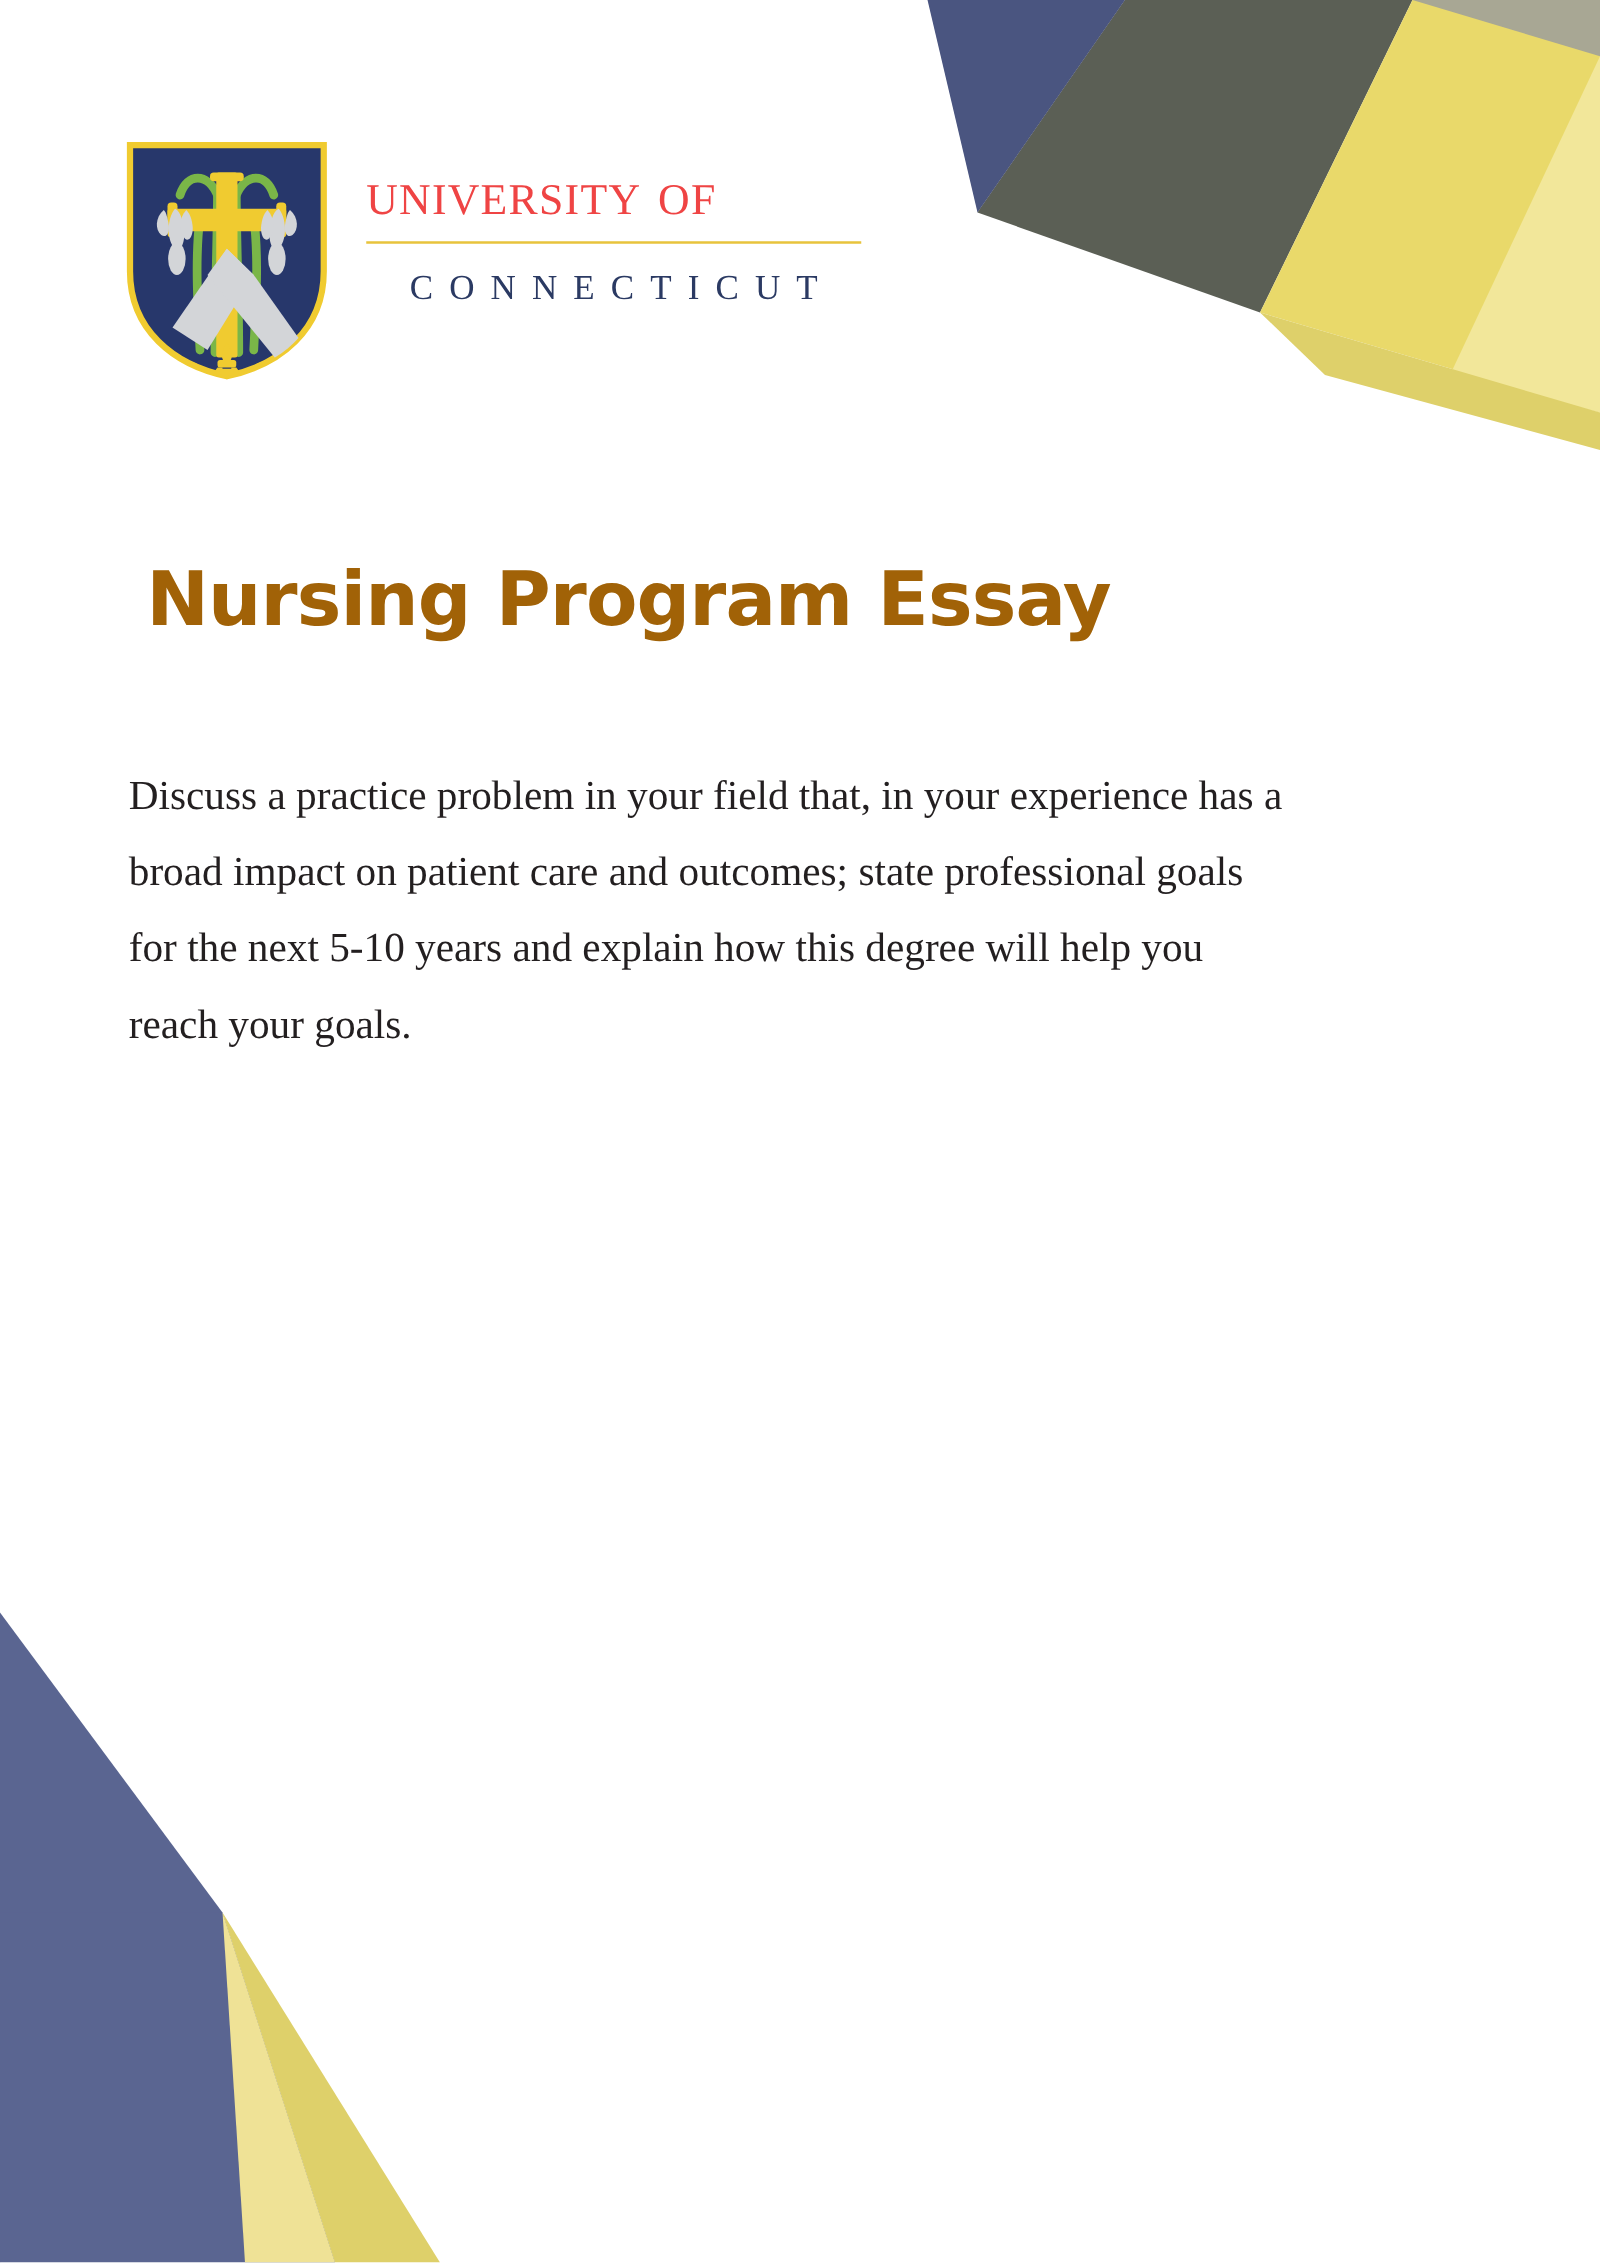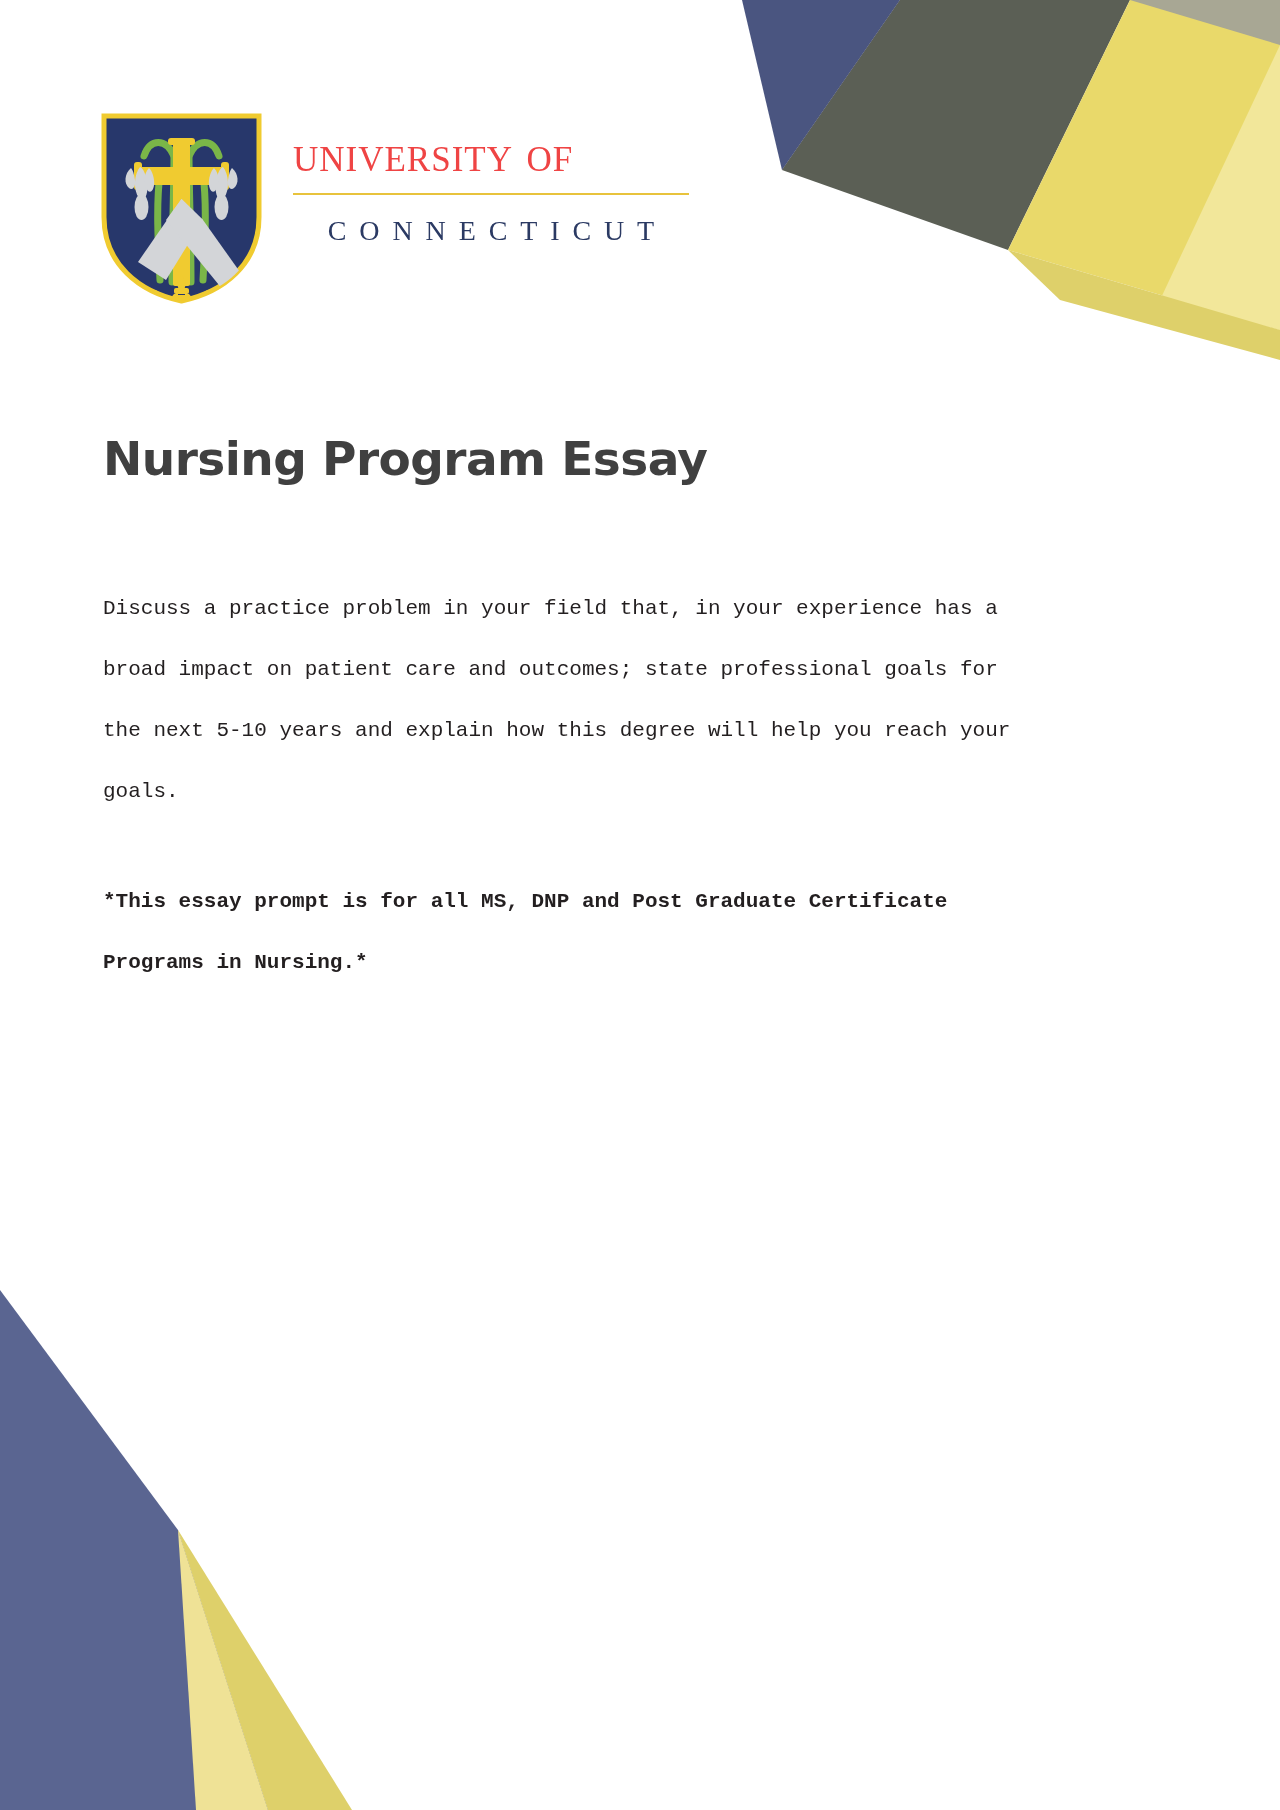--- a/index.html
+++ b/index.html
@@ -72,32 +72,32 @@
   
   .doc {
     position: absolute;
     left: 103px;
     top: 432px;
     width: 1070px;
   }
   .page-title {
     font-family: "DejaVu Sans", sans-serif;
     font-weight: bold;
-    font-size: 47px;
+    font-size: 60px;
     line-height: 1.15;
-    color: #404040;
+    color: #a16207;
     letter-spacing: -0.012em;
-    margin: 0;
+    margin: 14px;
   }
   .body-block {
     margin-top: 92px;
   }
   .para {
-    font-family: Liberation Mono, monospace;
-    font-size: 21px;
+    font-family: Liberation Serif, serif;
+    font-size: 33px;
     line-height: 61px;
     color: #231f20;
     margin: 0;
     max-width: 930px;
     font-stretch: condensed;
   }
   .para.bold {
     font-weight: bold;
     margin-top: 49px;
     max-width: 900px;
@@ -194,15 +194,14 @@
     <div class="rule"></div>
     <div class="wordmark-state">CONNECTICUT</div>
   </div>
 </div>
 
 <div class="doc">
   <h1 class="page-title">Nursing Program Essay</h1>
 
   <div class="body-block">
     <p class="para">Discuss a practice problem in your field that, in your experience has a broad impact on patient care and outcomes; state professional goals for the next 5-10 years and explain how this degree will help you reach your goals.</p>
-    <p class="para bold">*This essay prompt is for all MS, DNP and Post Graduate Certificate Programs in Nursing.*</p>
   </div>
 </div>
 
 </body></html>

